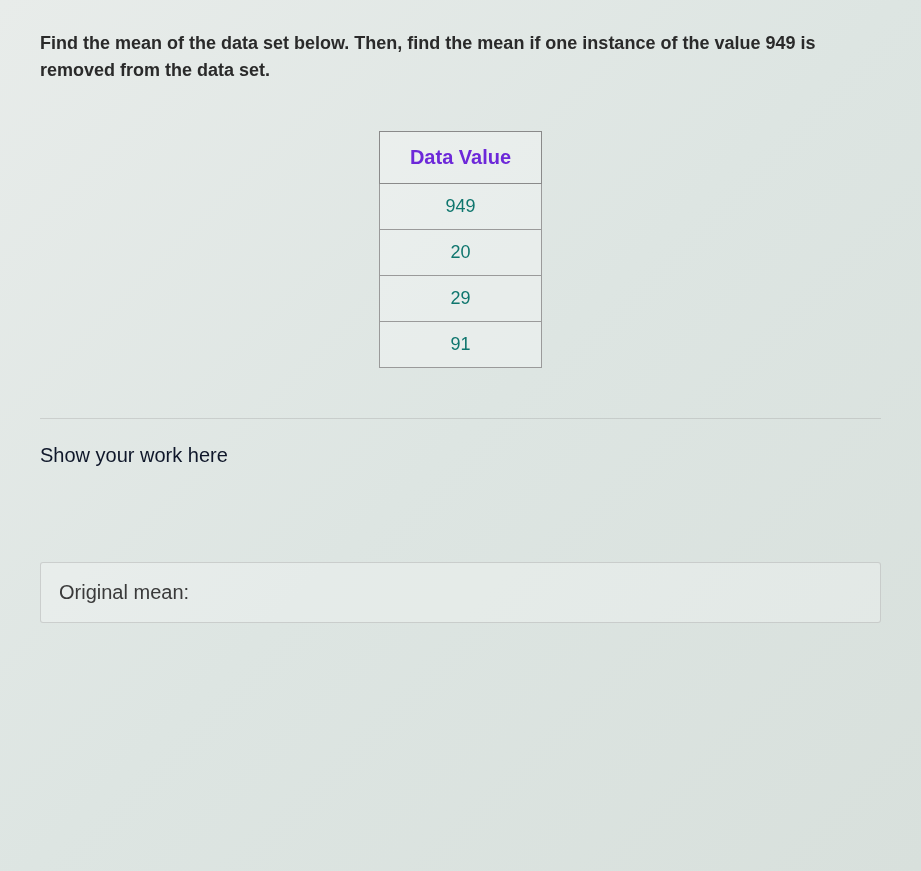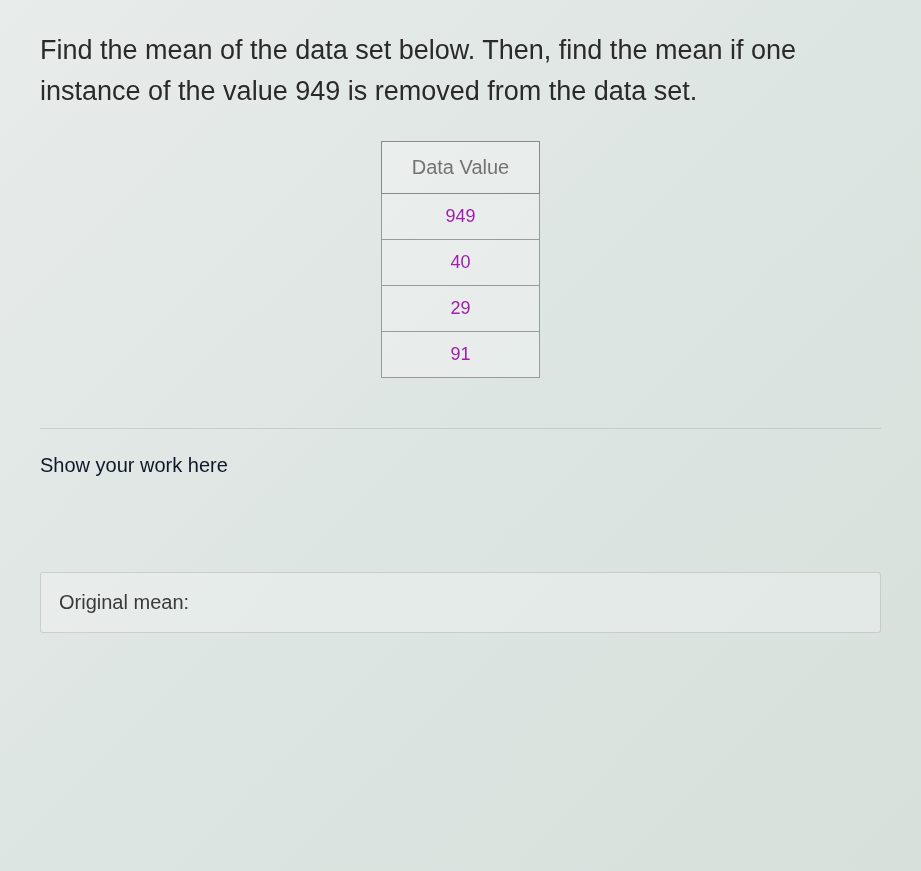--- a/index.html
+++ b/index.html
@@ -10,48 +10,48 @@
     body {
       width: 921px;
       height: 871px;
       font-family: Arial, Helvetica, sans-serif;
       background: linear-gradient(135deg, #e8ecea 0%, #dde5e2 50%, #d8e0dc 100%);
       padding: 30px 40px;
       color: #2a2a2a;
       position: relative;
     }
     .question-text {
-      font-size: 27px;
+      font-size: 18px;
       line-height: 1.5;
       color: #2a2a2a;
-      font-weight: 400;
-      margin-bottom: 30px;
+      font-weight: 700;
+      margin-bottom: 47px;
     }
     .table-container {
       display: flex;
       justify-content: center;
       margin: 30px 0 50px 0;
     }
     .data-table {
       border-collapse: collapse;
       background: rgba(255,255,255,0.3);
     }
     .data-table th {
       border: 1px solid #8a8a8a;
       padding: 14px 30px;
       font-size: 20px;
-      font-weight: 400;
-      color: #737373;
+      font-weight: 700;
+      color: #6d28d9;
       text-align: center;
     }
     .data-table td {
       border: 1px solid #9a9a9a;
       padding: 12px 30px;
       font-size: 18px;
-      color: #a21caf;
+      color: #0f766e;
       text-align: center;
     }
     .work-area {
       margin-top: 40px;
       padding: 10px 0;
       border-top: 1px solid rgba(150,150,150,0.3);
     }
     .work-label {
       font-size: 20px;
       color: #0f172a;
@@ -94,21 +94,21 @@
     <thead>
       <tr>
         <th>Data Value</th>
       </tr>
     </thead>
     <tbody>
       <tr>
           <td>949</td>
         </tr>
       <tr>
-          <td>40</td>
+          <td>20</td>
         </tr>
       <tr>
           <td>29</td>
         </tr>
       <tr>
           <td>91</td>
         </tr>
     </tbody>
   </table>
 </div>

